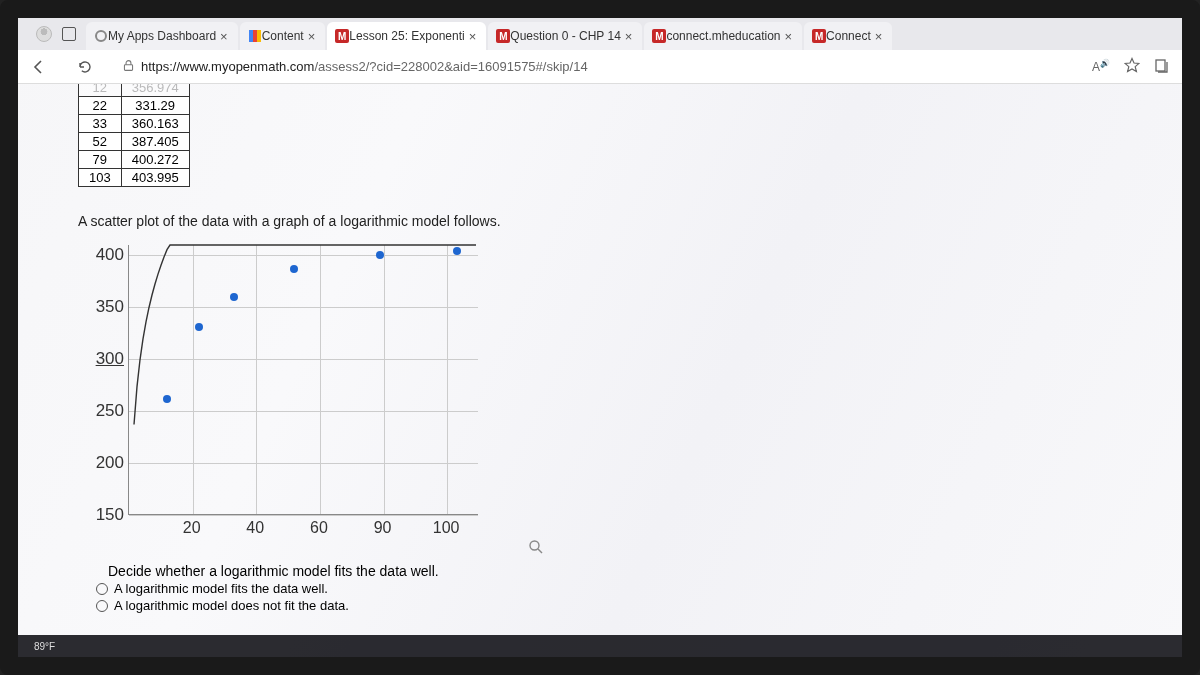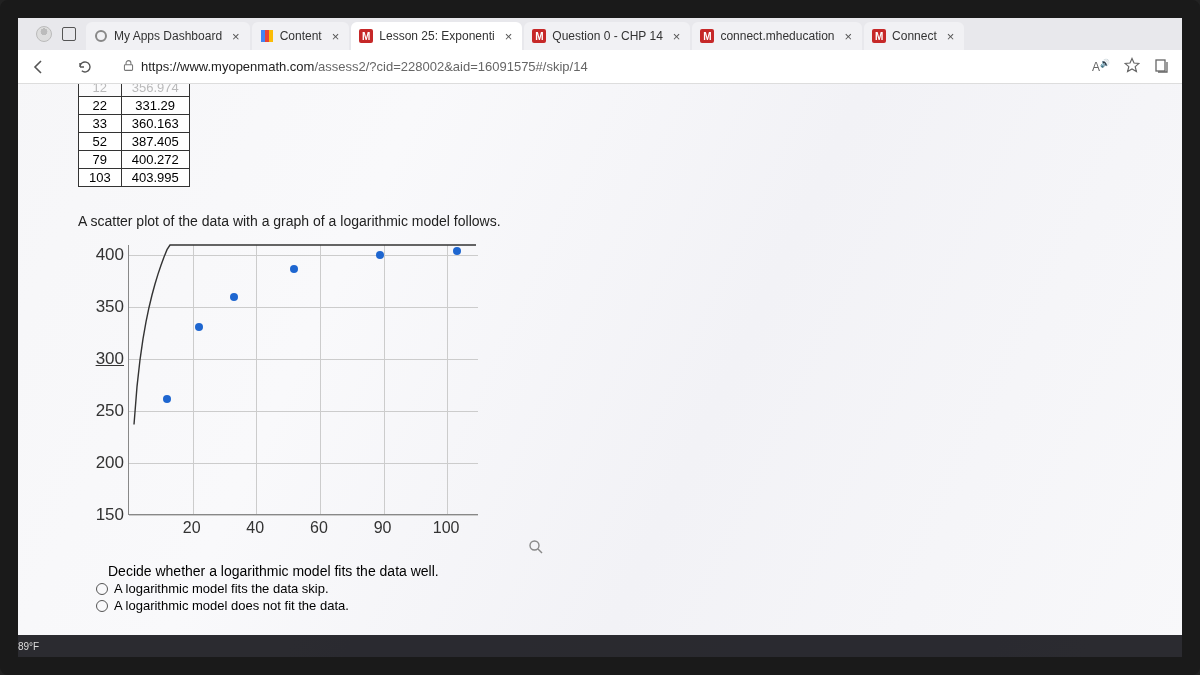--- a/index.html
+++ b/index.html
@@ -4,21 +4,21 @@
 <style>
   *{box-sizing:border-box;margin:0;padding:0;}
   body{font-family:Arial,Helvetica,sans-serif;font-size:13px;background:#222;width:1200px;height:675px;overflow:hidden;position:relative;}
   .monitor-bezel{position:absolute;inset:0;border:18px solid #1a1a1a;border-radius:8px;background:#fff;overflow:hidden;}
   .screen{position:absolute;inset:0;background:linear-gradient(115deg,#f6f6f8 0%,#f9f9fb 30%,#f2f2f6 60%,#f8f8fa 100%);}
   
   .tabstrip{height:32px;background:#e8e8ec;display:flex;align-items:flex-end;padding:0 8px;gap:0;}
   .win-icons{display:flex;align-items:center;gap:10px;padding:0 10px;height:100%;}
   .win-icons .sq{width:14px;height:14px;border:1.5px solid #555;border-radius:2px;}
   .win-icons .acct{width:16px;height:16px;border-radius:50%;background:radial-gradient(circle at 50% 35%,#bbb 0 30%,transparent 31%),#ddd;border:1px solid #bbb;position:relative;}
-  .tab{height:28px;display:flex;align-items:center;gap:6px;padding:0 10px 0 8px;background:#f1f1f4;border-radius:6px 6px 0 0;margin-right:2px;font-size:12px;color:#333;max-width:180px;white-space:nowrap;overflow:hidden;}
+  .tab{height:28px;display:flex;align-items:center;padding:0 10px 0 8px;background:#f1f1f4;border-radius:6px 6px 0 0;margin-right:2px;font-size:12px;color:#333;max-width:180px;white-space:nowrap;overflow:hidden;}
   .tab.active{background:#fff;}
   .tab .fav{width:14px;height:14px;display:flex;align-items:center;justify-content:center;font-size:11px;}
   .tab .close{color:#555;font-size:13px;margin-left:4px;}
   .fav-o{width:12px;height:12px;border:2px solid #888;border-radius:50%;}
   .fav-bar{width:12px;height:12px;background:linear-gradient(to right,#4285f4 0 33%,#ea4335 33% 66%,#fbbc05 66% 100%);}
   .fav-m{width:14px;height:14px;background:#c62828;color:#fff;font-weight:bold;font-size:10px;display:flex;align-items:center;justify-content:center;border-radius:2px;}
   
   .addrbar{height:34px;background:#fff;border-bottom:1px solid #ddd;display:flex;align-items:center;gap:28px;padding:0 12px;font-size:13px;color:#444;}
   .nav-ico{width:18px;height:18px;display:flex;align-items:center;justify-content:center;color:#555;}
   .url{flex:1;display:flex;align-items:center;gap:6px;color:#666;}
@@ -36,21 +36,21 @@
   .grid-h{position:absolute;left:0;right:0;height:0;border-top:1px solid #ccc;}
   .ytick{position:absolute;left:0;width:46px;text-align:right;font-size:17px;color:#333;transform:translateY(-50%);}
   .xtick{position:absolute;top:284px;font-size:16px;color:#333;transform:translateX(-50%);}
   .pt{position:absolute;width:8px;height:8px;background:#1e66d0;border-radius:50%;transform:translate(-50%,-50%);}
   .chart svg{position:absolute;left:50px;top:10px;overflow:visible;}
   .zoom{position:absolute;left:400px;top:294px;color:#888;}
   .question{margin-top:18px;font-size:14px;padding-left:30px;}
   .opts{margin-top:4px;padding-left:18px;}
   .opt{display:flex;align-items:center;gap:6px;font-size:13px;margin:2px 0;}
   .radio{width:12px;height:12px;border:1.3px solid #555;border-radius:50%;}
-  .taskbar{position:absolute;left:0;right:0;bottom:0;height:22px;background:rgba(20,20,25,.9);display:flex;align-items:center;padding:0 0;color:#ddd;font-size:10px;}
+  .taskbar{position:absolute;left:0;right:0;bottom:0;height:22px;background:rgba(20,20,25,.9);display:flex;align-items:center;padding:0 16px;color:#ddd;font-size:10px;}
 </style>
 </head>
 <body>
 
 <div class="monitor-bezel">
 <div class="screen">
 
 <div class="tabstrip">
   <div class="win-icons">
     <div class="acct"></div>
@@ -212,21 +212,21 @@
           <div class="ytick" style="top: 176.154px;">250</div>
           <div class="ytick" style="top: 124.231px; text-decoration: underline;">300</div>
           <div class="ytick" style="top: 72.3077px;">350</div>
           <div class="ytick" style="top: 20.3846px;">400</div>
         </div>
 
   <div class="question">Decide whether a logarithmic model fits the data well.</div>
   <div class="opts question" id="opts" style="margin-top:2px;">
           <div class="opt">
             <span class="radio"></span>
-            <span>A logarithmic model fits the data skip.</span>
+            <span>A logarithmic model fits the data well.</span>
           </div>
           <div class="opt">
             <span class="radio"></span>
             <span>A logarithmic model does not fit the data.</span>
           </div>
         </div>
 
 </div>
 
 <div class="taskbar">

